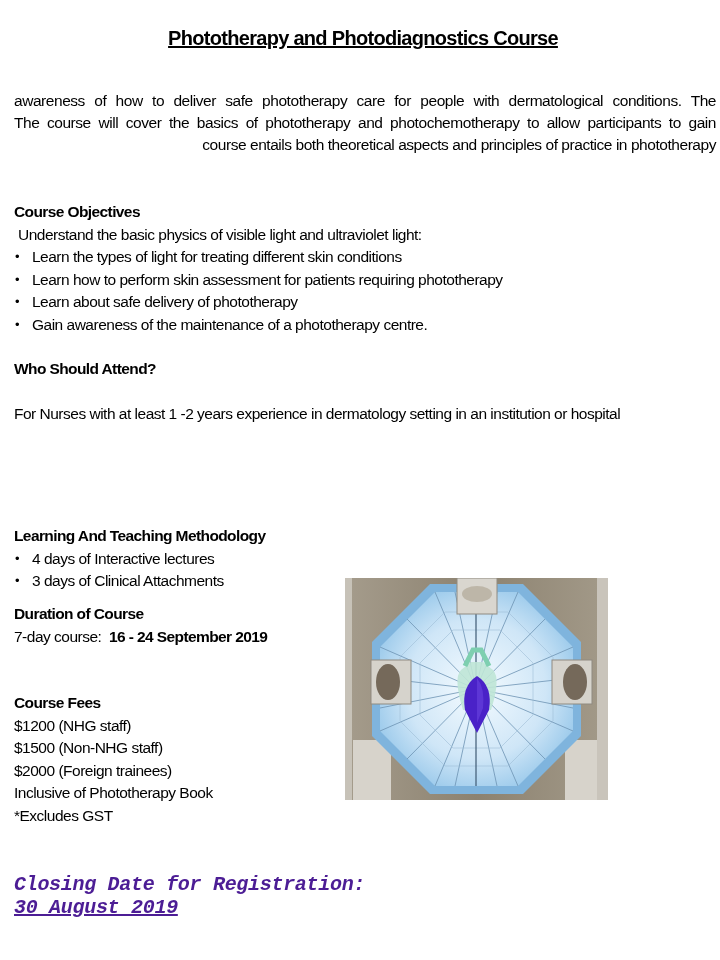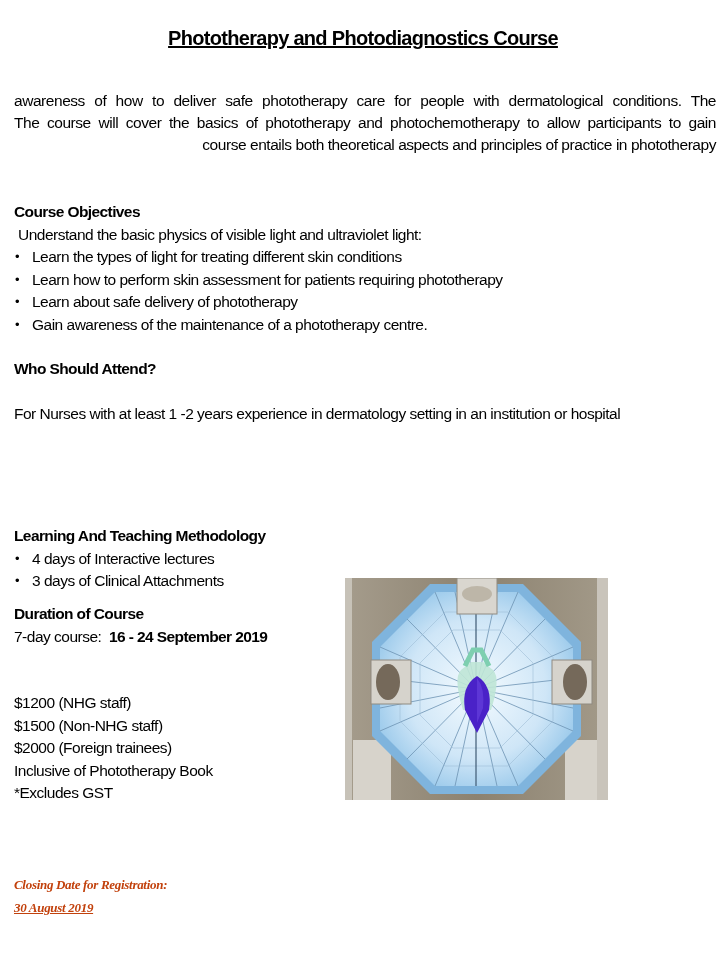--- a/index.html
+++ b/index.html
@@ -16,21 +16,21 @@
       position: absolute; left: 14px; top: 90px; width: 702px;
       font-size: 15.5px; line-height: 22px; text-align: justify;
       letter-spacing: -0.45px;
     }
     .intro .last { text-align: right; }
     .sect { position: absolute; left: 14px; font-size: 15.5px; line-height: 22.5px; letter-spacing: -0.5px; }
     .h { font-weight: bold; letter-spacing: -0.6px; }
     ul { list-style: none; margin: 0; padding: 0; }
     li { position: relative; padding-left: 18px; }
     li::before { content: "\2022"; position: absolute; left: 1px; top: 0; font-size: 13px; }
-    .red { color: #c2410c; font-style: italic; font-weight: bold; font-family: Liberation Serif, serif; font-size: 13px; letter-spacing: -0.3px; }
+    .red { color: #4c1d95; font-style: italic; font-weight: bold; font-family: Liberation Mono, monospace; font-size: 20px; letter-spacing: -0.3px; }
     .photo {
       position: absolute; left: 345px; top: 578px; width: 263px; height: 222px;
       background: #8a7f6e; overflow: hidden;
     }
   </style>
 </head>
 <body>
 
 <div class="title">Phototherapy and Photodiagnostics Course</div>
 
@@ -66,20 +66,21 @@
 
 <div class="sect" style="top:603px;">
   <div class="h">Duration of Course</div>
   <div>
     <span>7-day course:</span>&nbsp;
     <span class="h">16 - 24 September 2019</span>
   </div>
 </div>
 
 <div class="sect" style="top:692px;">
+  <div class="h">Course Fees</div>
   <div>$1200 (NHG staff)</div>
   <div>$1500 (Non-NHG staff)</div>
   <div>$2000 (Foreign trainees)</div>
   <div>Inclusive of Phototherapy Book</div>
   <div>*Excludes GST</div>
 </div>
 
 <div class="sect red" style="top:873px; line-height:23px;">
   <div>Closing Date for Registration:</div>
   <div style="text-decoration: underline;">30 August 2019</div>

